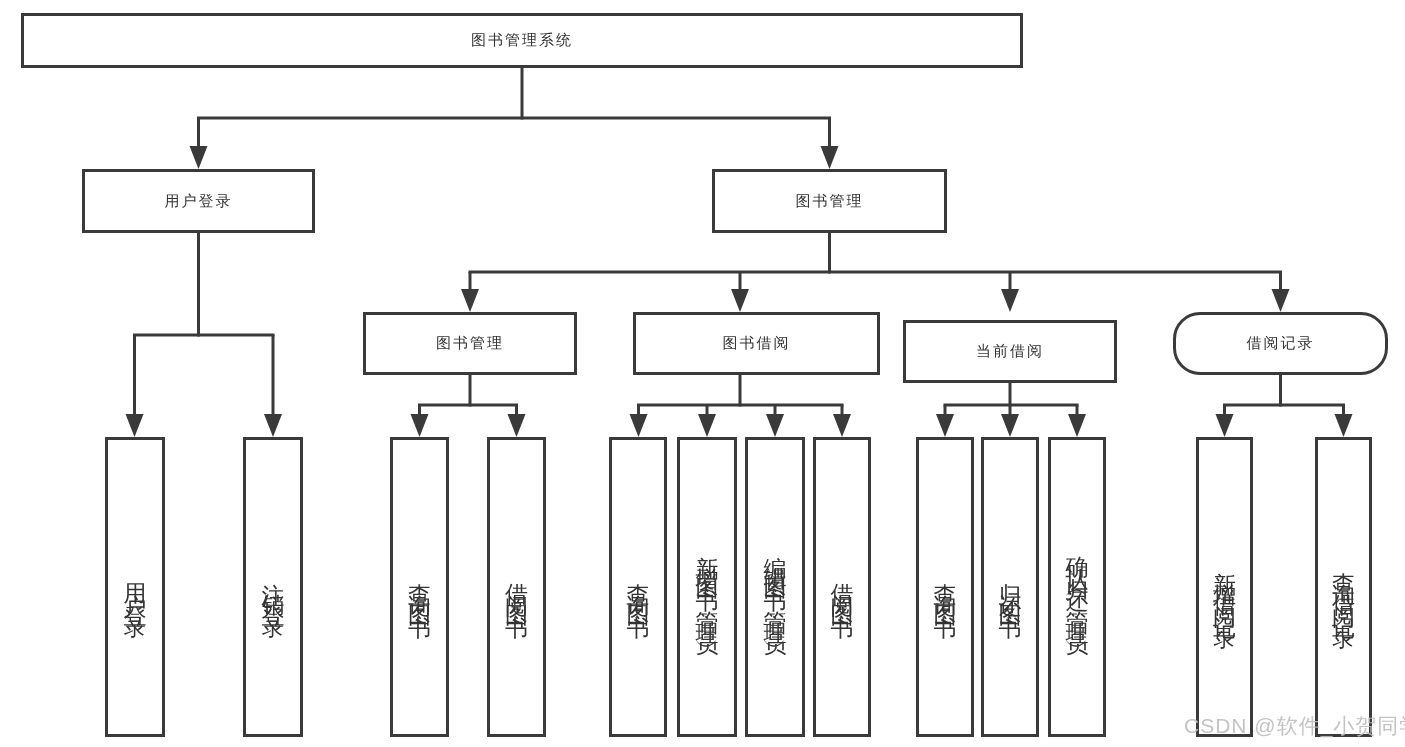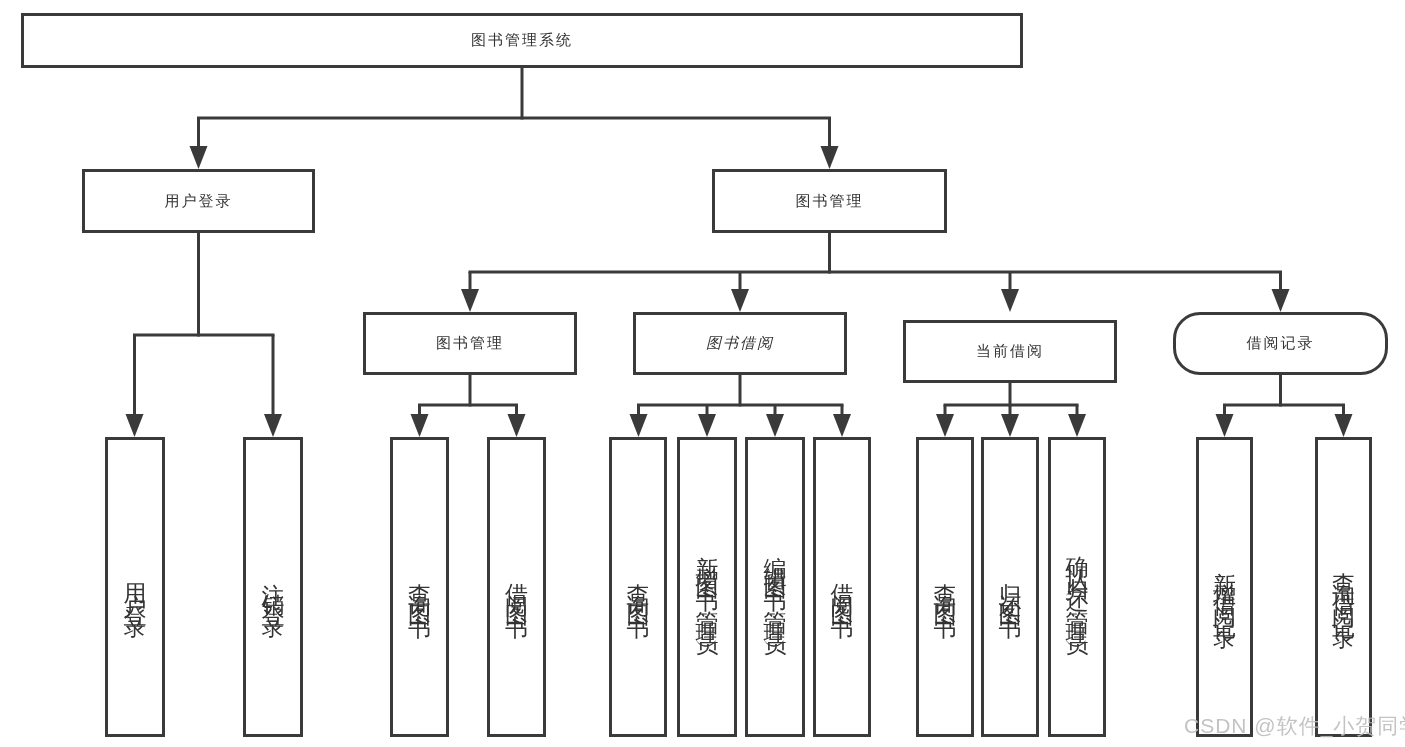--- a/index.html
+++ b/index.html
@@ -151,21 +151,21 @@
   <div class="box" style="left:82px; top:169px; width:233px; height:64px;">
     <span class="h-label">用户登录</span>
   </div>
   <div class="box" style="left:712px; top:169px; width:235px; height:64px;">
     <span class="h-label">图书管理</span>
   </div>
 
   <div class="box" style="left:363px; top:312px; width:214px; height:63px;">
     <span class="h-label">图书管理</span>
   </div>
-  <div class="box" style="left:633px; top:312px; width:214px; height:63px;font-style:italic;">
+  <div class="box" style="left:633px; top:312px; width:247px; height:63px;">
     <span class="h-label">图书借阅</span>
   </div>
   <div class="box" style="left:903px; top:312px; width:214px; height:63px;margin-top:8px;">
     <span class="h-label">当前借阅</span>
   </div>
   <div class="box" style="left:1173px; top:312px; width:215px; height:63px;border-radius:27px;">
     <span class="h-label">借阅记录</span>
   </div>
 
   <div class="box v" style="left:105px; top:437px; width:60px; height:300px;">

